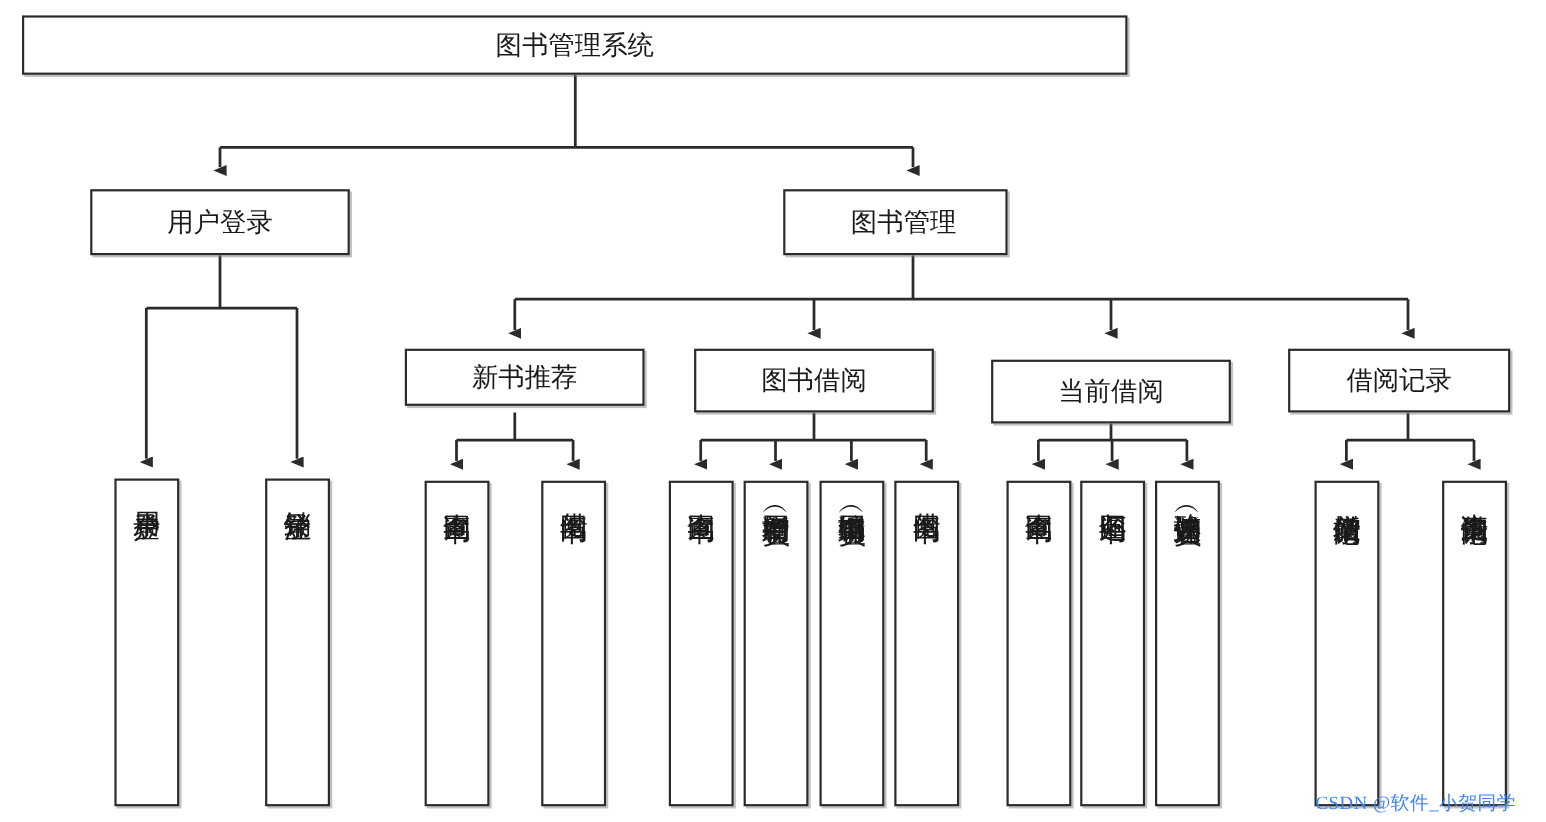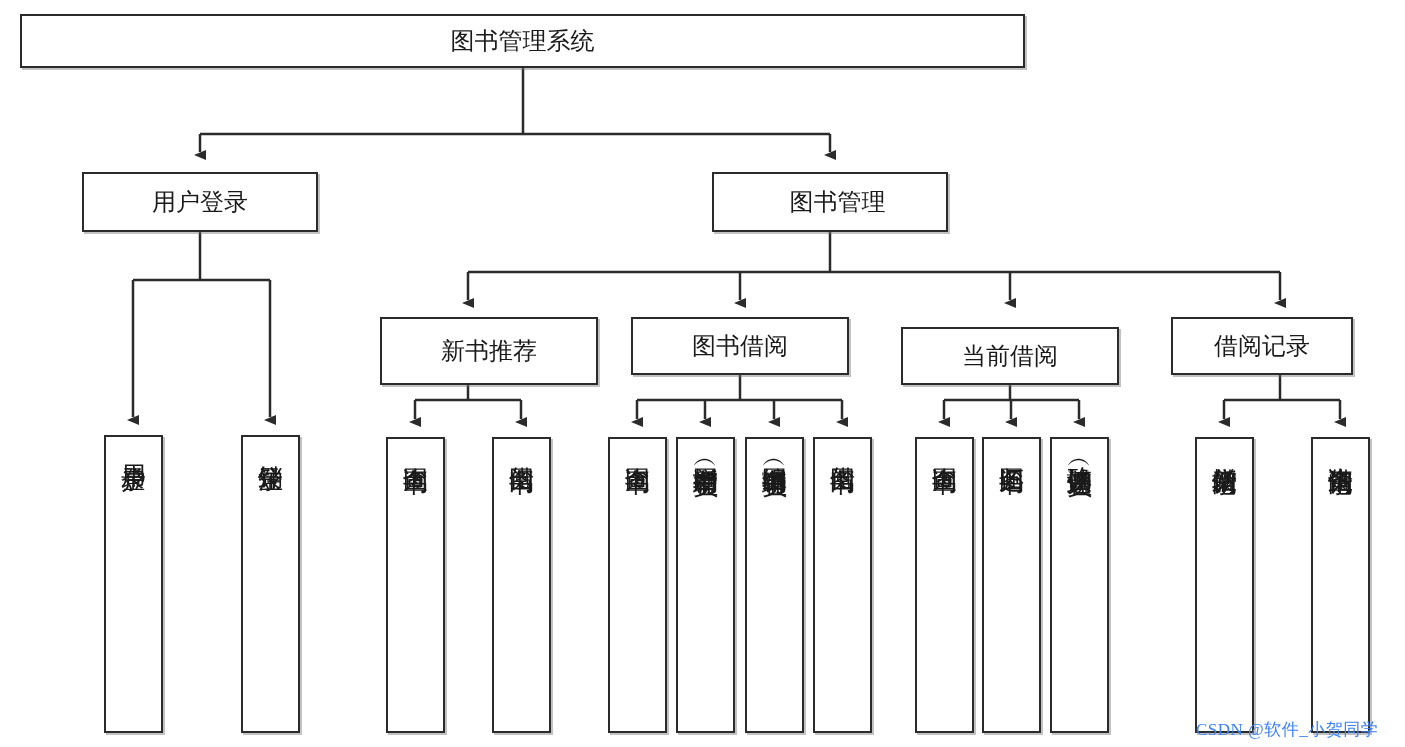--- a/index.html
+++ b/index.html
@@ -124,37 +124,37 @@
   </svg>
 
   <div class="node horiz" style="left:20px; top:14px; width:1005px; height:54px;">
     <span class="label">图书管理系统</span>
   </div>
 
   <div class="node horiz" style="left:82px; top:172px; width:236px; height:60px;">
     <span class="label">用户登录</span>
   </div>
 
-  <div class="node horiz" style="left:712px; top:172px; width:236px; height:60px;padding-left:15px;">
+  <div class="node horiz" style="left:712px; top:172px; width:204px; height:60px;padding-left:15px;">
     <span class="label">图书管理</span>
   </div>
 
-  <div class="node horiz" style="left:380px; top:317px; width:218px; height:68px;">
+  <div class="node horiz" style="left:368px; top:317px; width:218px; height:52px;">
     <span class="label">新书推荐</span>
   </div>
 
   <div class="node horiz" style="left:631px; top:317px; width:218px; height:58px;">
     <span class="label">图书借阅</span>
   </div>
 
   <div class="node horiz" style="left:901px; top:317px; width:218px; height:58px;margin-top:10px;">
     <span class="label">当前借阅</span>
   </div>
 
-  <div class="node horiz" style="left:1171px; top:317px; width:182px; height:58px;">
+  <div class="node horiz" style="left:1171px; top:317px; width:202px; height:58px;">
     <span class="label">借阅记录</span>
   </div>
 
   <div class="node vert" style="left:104px; top:435px; width:59px; height:298px;">
     <span class="label">用户登录</span>
   </div>
 
   <div class="node vert" style="left:241px; top:435px; width:59px; height:298px;">
     <span class="label">注销登录</span>
   </div>

